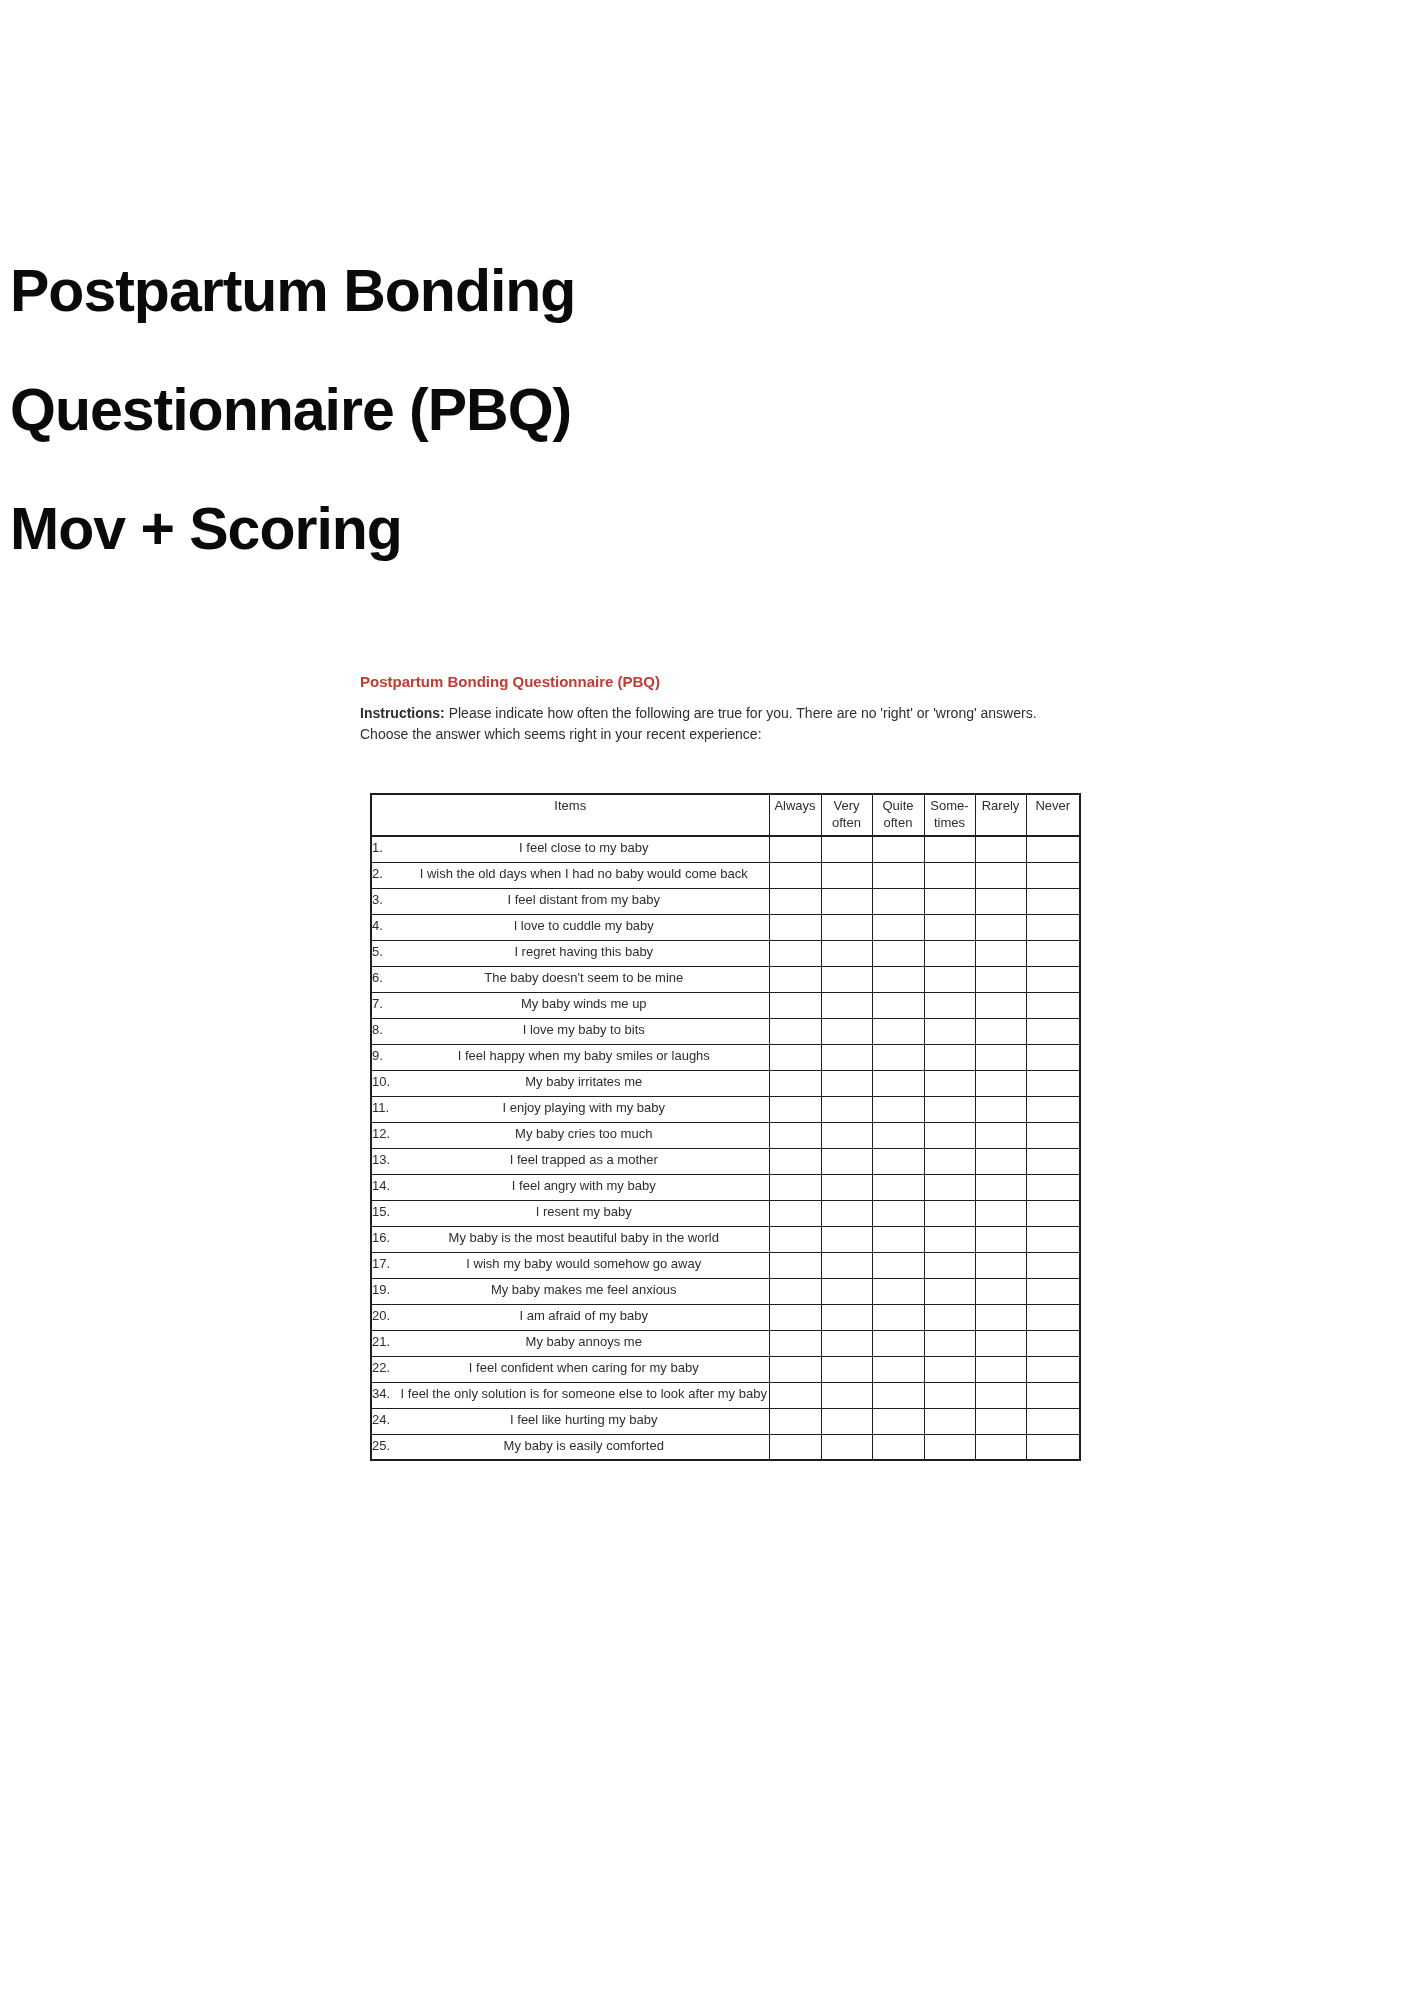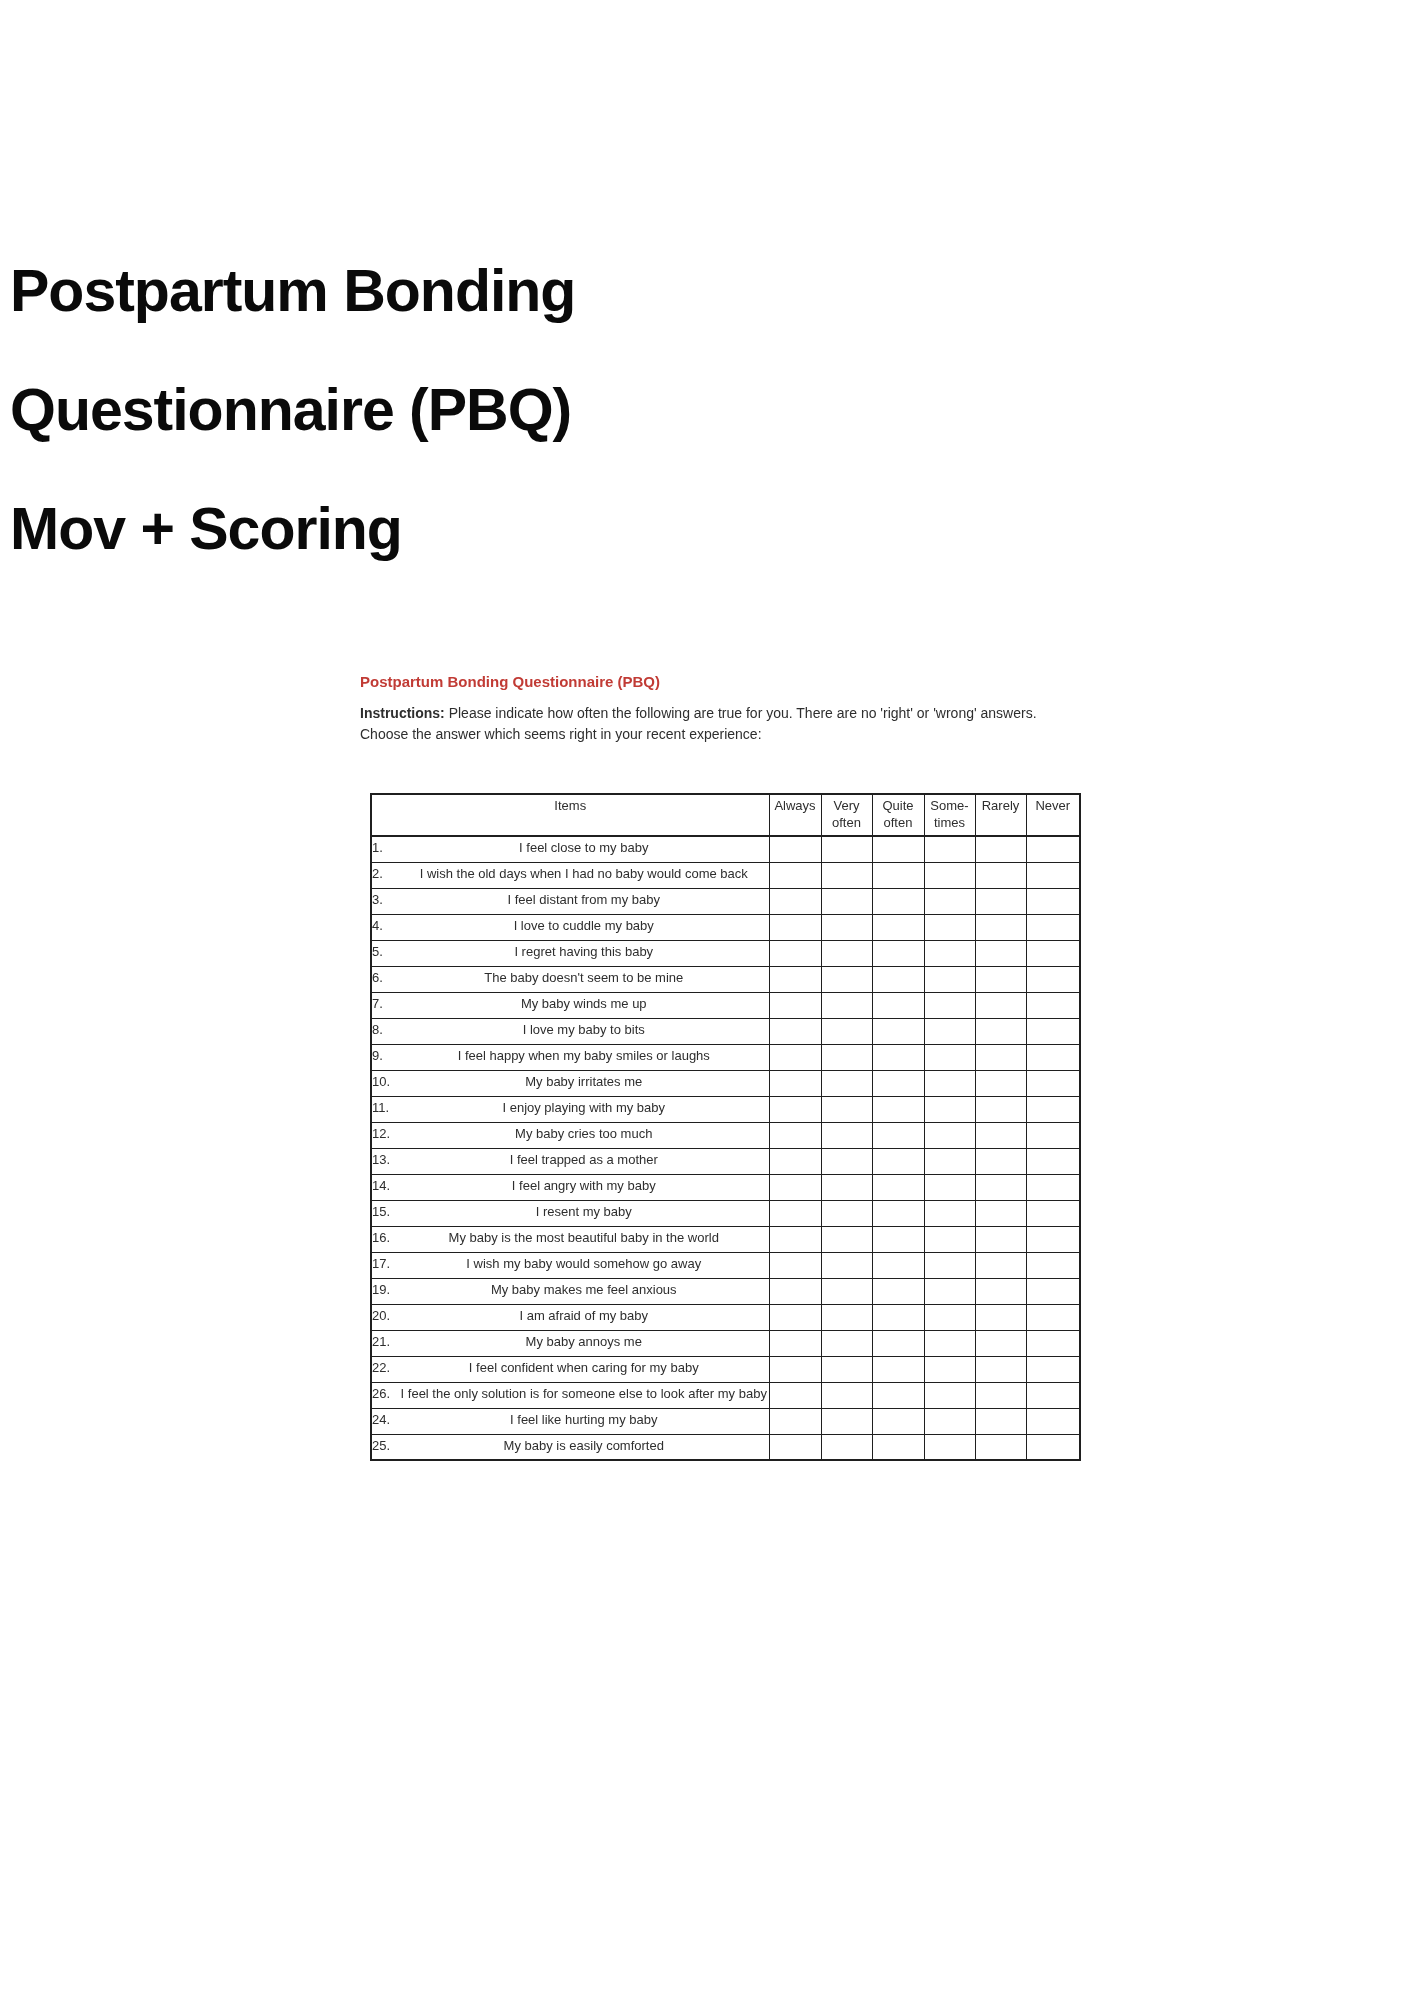--- a/index.html
+++ b/index.html
@@ -423,21 +423,21 @@
             <td></td>
             <td></td>
             <td></td>
             <td></td>
             <td></td>
             <td></td>
           </tr>
           <tr>
             <td class="item-cell">
               <div class="item-inner">
-                <span class="item-num">26.</span>
+                <span class="item-num">34.</span>
                 <span class="item-text">I feel the only solution is for someone else to look after my baby</span>
               </div>
             </td>
             <td></td>
             <td></td>
             <td></td>
             <td></td>
             <td></td>
             <td></td>
           </tr>

